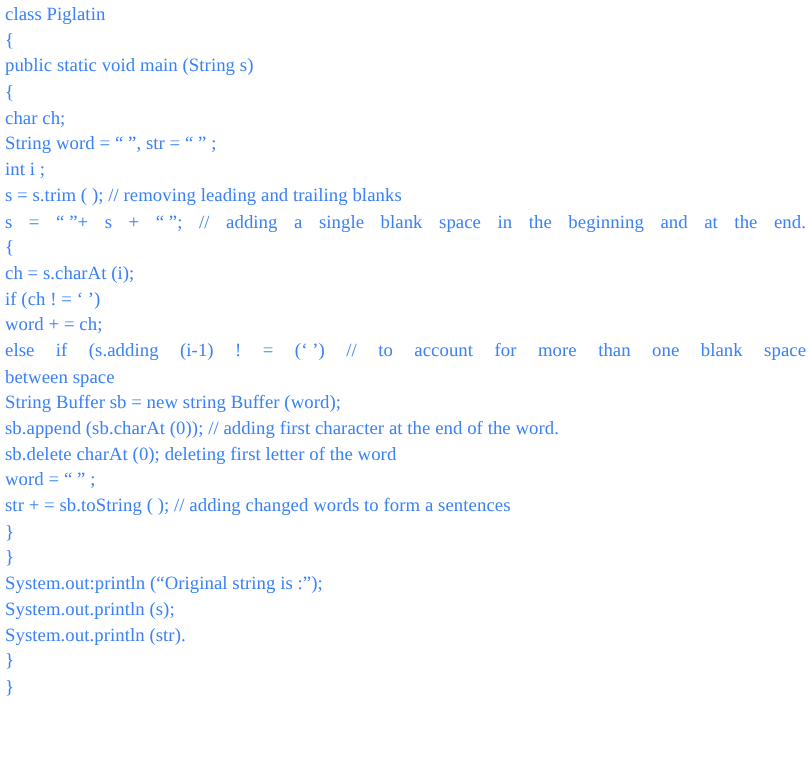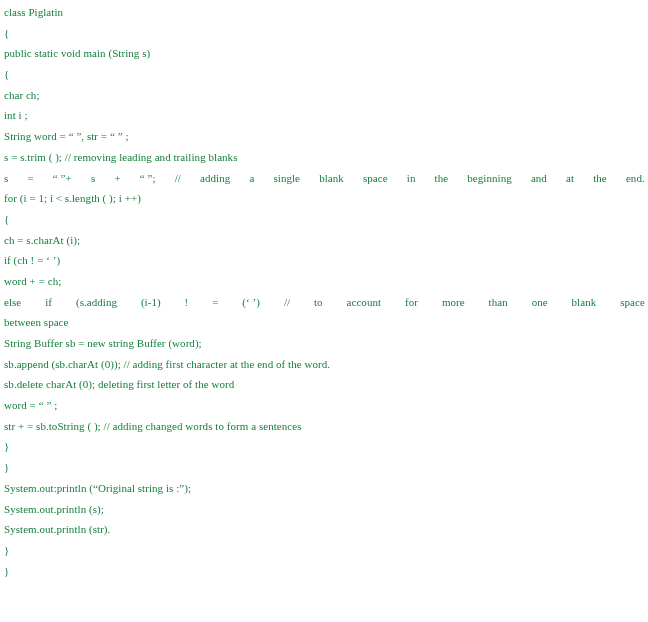--- a/index.html
+++ b/index.html
@@ -24,24 +24,24 @@
     left: 4px;
     top: 2px;
     width: 641px;
   }
 
   
   .code-line {
     display: block;
     height: 20.7px;
     line-height: 20.7px;
-    font-size: 11px;
+    font-size: 15px;
     white-space: pre;
     letter-spacing: 0.05px;
-    color: #15803d;
+    color: #3b82f6;
   }
 
   
   .code-line.justified {
     display: flex;
     justify-content: space-between;
     white-space: normal;
     width: 641px;
   }
   .code-line.justified > span {
@@ -56,22 +56,22 @@
 </head>
 <body>
 
 <div id="page">
   <div class="code-listing">
       <div class="code-line">class Piglatin</div>
       <div class="code-line">{</div>
       <div class="code-line">public static void main (String s)</div>
       <div class="code-line">{</div>
       <div class="code-line">char ch;</div>
+      <div class="code-line">String word = “ ”, str = “ ” ;</div>
       <div class="code-line">int i ;</div>
-      <div class="code-line">String word = “ ”, str = “ ” ;</div>
       <div class="code-line">s = s.trim ( ); // removing leading and trailing blanks</div>
       <div class="code-line justified">
         <span>s</span>
         <span>=</span>
         <span>“ ”+</span>
         <span>s</span>
         <span>+</span>
         <span>“ ”;</span>
         <span>//</span>
         <span>adding</span>
@@ -80,21 +80,20 @@
         <span>blank</span>
         <span>space</span>
         <span>in</span>
         <span>the</span>
         <span>beginning</span>
         <span>and</span>
         <span>at</span>
         <span>the</span>
         <span>end.</span>
       </div>
-      <div class="code-line">for (i = 1; i &lt; s.length ( ); i ++)</div>
       <div class="code-line">{</div>
       <div class="code-line">ch = s.charAt (i);</div>
       <div class="code-line">if (ch ! = ‘ ’)</div>
       <div class="code-line">word + = ch;</div>
       <div class="code-line justified">
         <span>else</span>
         <span>if</span>
         <span>(s.adding</span>
         <span>(i-1)</span>
         <span>!</span>

